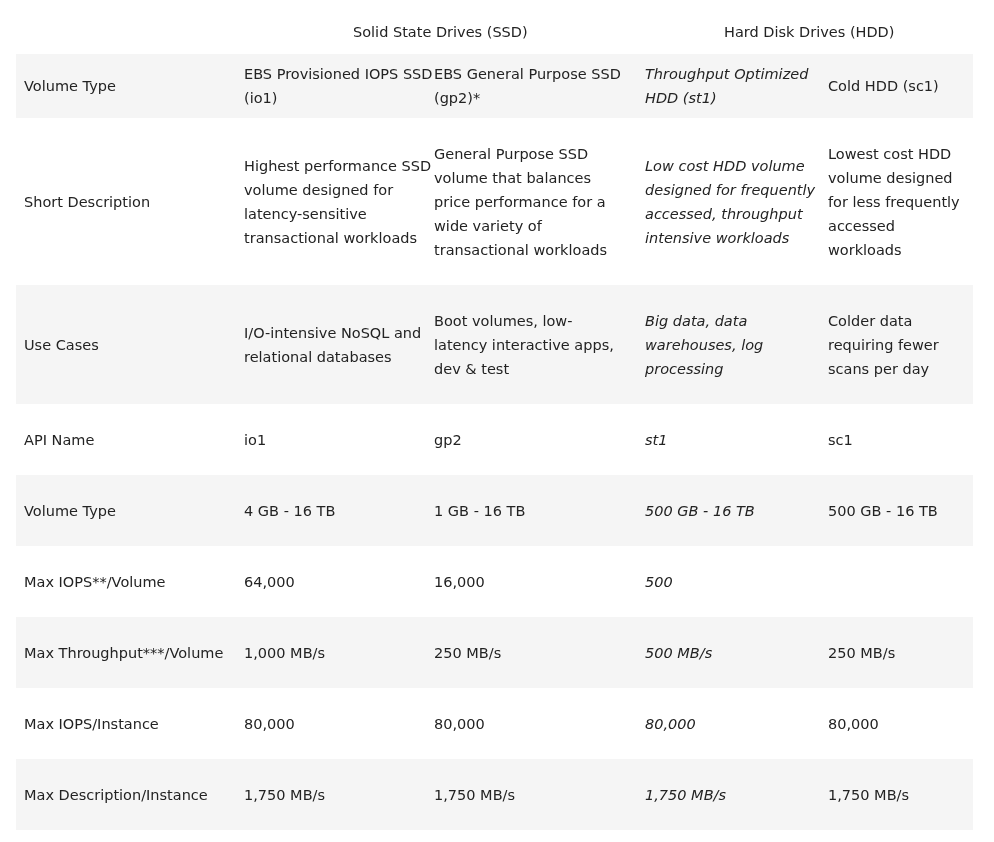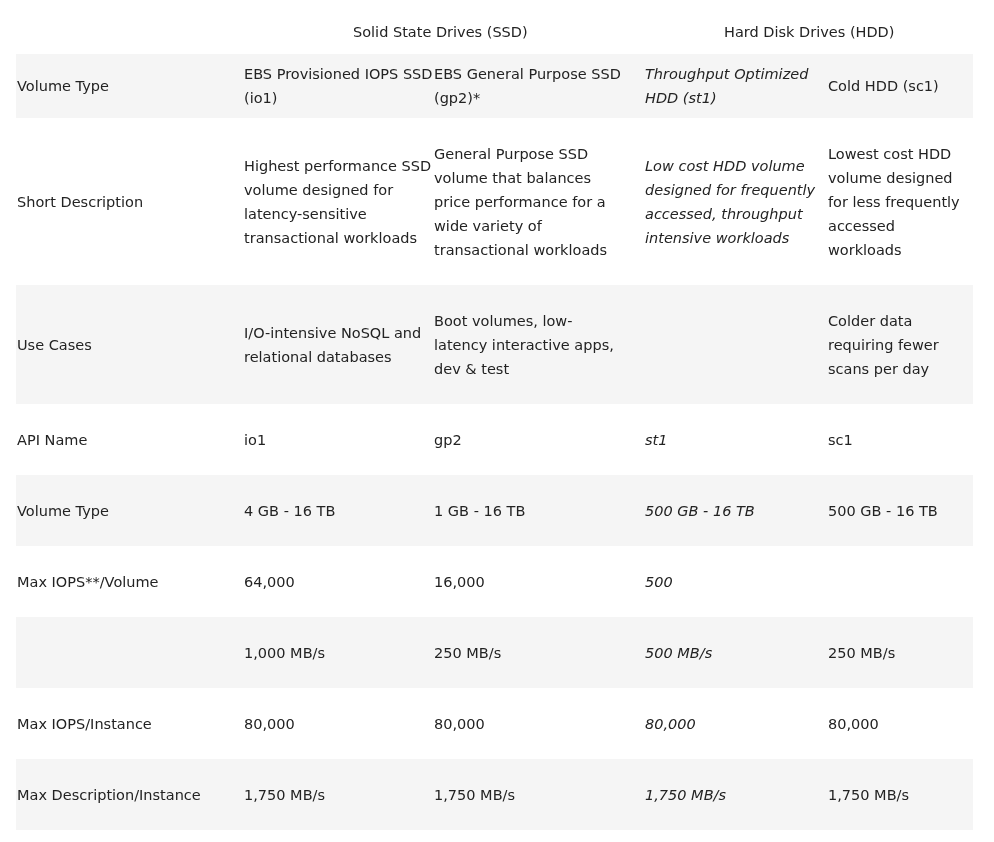--- a/index.html
+++ b/index.html
@@ -40,21 +40,21 @@
   }
   .row.shaded { background: #f5f5f5; }
   .cell {
     position: absolute;
     top: 0;
     bottom: 0;
     display: flex;
     align-items: center;
   }
   .cell span { display: block; }
-  .c0 { left: 1px;   width: 215px; }
+  .c0 { left: 8px;   width: 215px; }
   .c1 { left: 228px; width: 190px; }
   .c2 { left: 418px; width: 190px; align-items: center; }
   .c3 { left: 629px; width: 180px; font-style: italic; }
   .c4 { left: 812px; width: 145px; }
   .wrap { white-space: normal; }
 </style>
 </head>
 <body>
 
 <div class="group-header grp-ssd">Solid State Drives (SSD)</div>
@@ -101,20 +101,23 @@
   <div class="row shaded" style="height:119px;">
     <div class="cell c0">
         <span>Use Cases</span>
       </div>
     <div class="cell c1">
         <span class="wrap">I/O-intensive NoSQL and relational databases</span>
       </div>
     <div class="cell c2">
         <span class="wrap">Boot volumes, low-latency interactive apps, dev &amp; test</span>
       </div>
+    <div class="cell c3">
+        <span class="wrap">Big data, data warehouses, log processing</span>
+      </div>
     <div class="cell c4">
         <span class="wrap">Colder data requiring fewer scans per day</span>
       </div>
   </div>
 
   <div class="row" style="height:71px;">
     <div class="cell c0">
         <span>API Name</span>
       </div>
     <div class="cell c1">
@@ -158,20 +161,23 @@
       </div>
     <div class="cell c2">
         <span>16,000</span>
       </div>
     <div class="cell c3">
         <span>500</span>
       </div>
   </div>
 
   <div class="row shaded" style="height:71px;">
+    <div class="cell c0">
+        <span>Max Throughput***/Volume</span>
+      </div>
     <div class="cell c1">
         <span>1,000 MB/s</span>
       </div>
     <div class="cell c2">
         <span>250 MB/s</span>
       </div>
     <div class="cell c3">
         <span>500 MB/s</span>
       </div>
     <div class="cell c4">

